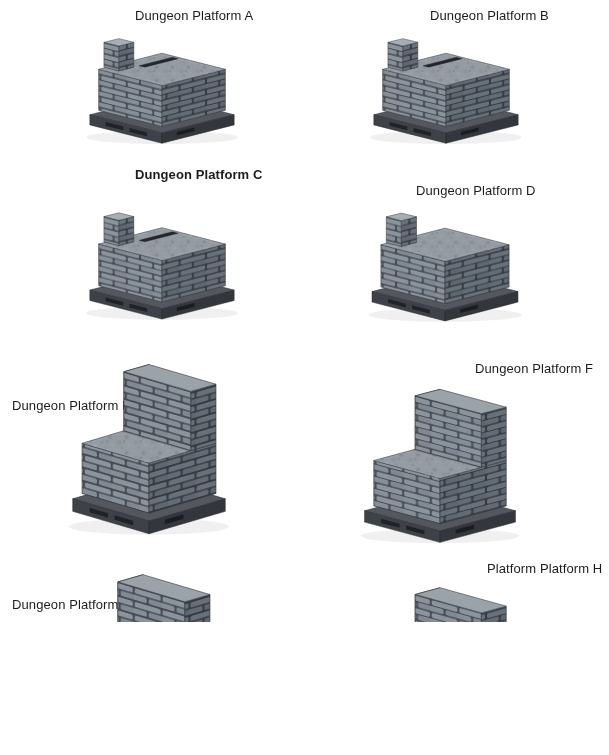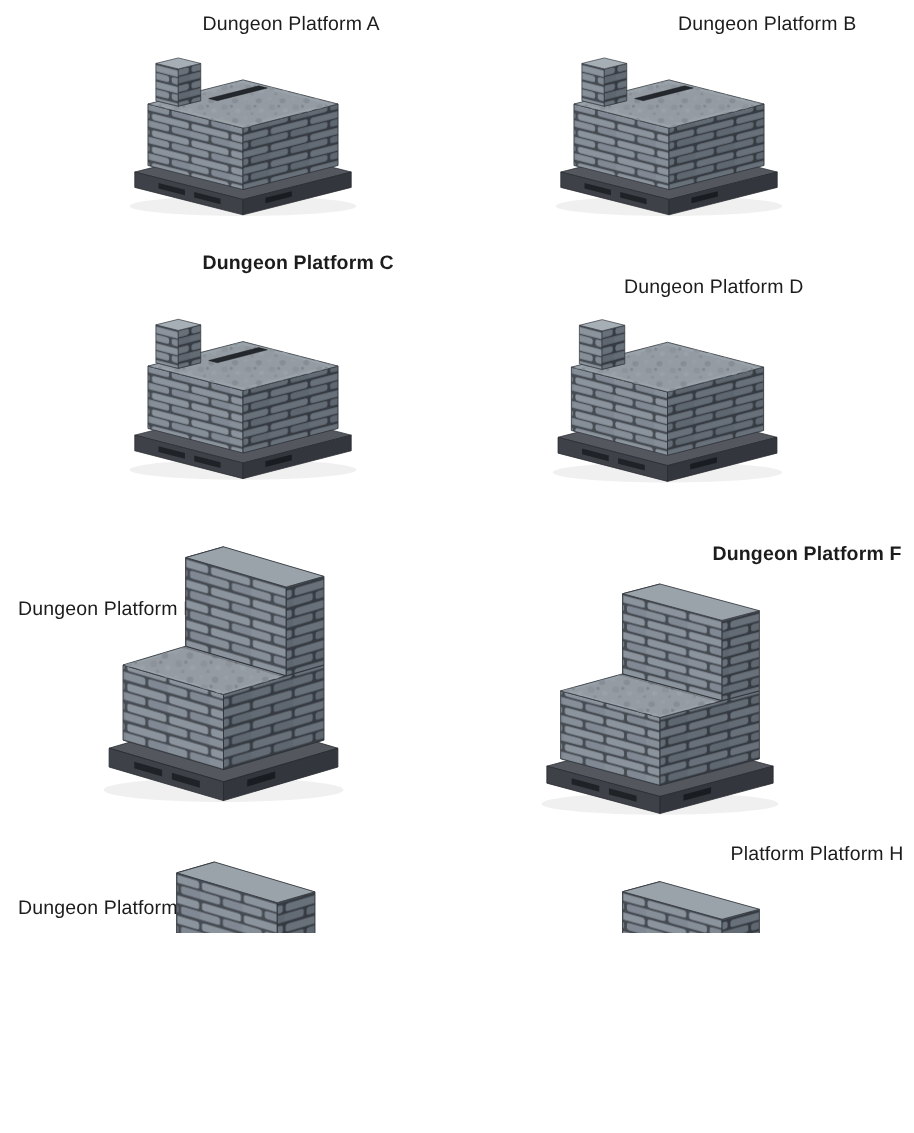--- a/index.html
+++ b/index.html
@@ -21,25 +21,25 @@
     font-size: 13px;
     font-weight: 500;
     color: #1c1c1c;
     white-space: nowrap;
     letter-spacing: 0.1px;
   }
   .render { position: absolute; display: block; }
 
   
   .pos-a-label { left: 135px; top: 8px; }
-  .pos-b-label { left: 452px; top: 8px; }
+  .pos-b-label { left: 430px; top: 8px; }
   .pos-c-label { left: 135px; top: 167px; font-weight: 700; }
   .pos-d-label { left: 416px; top: 183px; }
   .pos-e-label { left: 12px;  top: 398px; }
-  .pos-f-label { left: 475px; top: 361px; font-weight: bold; }
+  .pos-f-label { left: 475px; top: 361px; }
   .pos-g-label { left: 12px;  top: 597px; }
   .pos-h-label { left: 487px; top: 561px; }
 
   
   .pos-a-img { left: 74px;  top: 24px;  width: 176px; height: 128px; }
   .pos-b-img { left: 358px; top: 24px;  width: 176px; height: 128px; }
   .pos-c-img { left: 74px;  top: 198px; width: 176px; height: 130px; }
   .pos-d-img { left: 356px; top: 198px; width: 178px; height: 132px; }
   .pos-e-img { left: 56px;  top: 352px; width: 186px; height: 188px; }
   .pos-f-img { left: 348px; top: 378px; width: 184px; height: 170px; }

